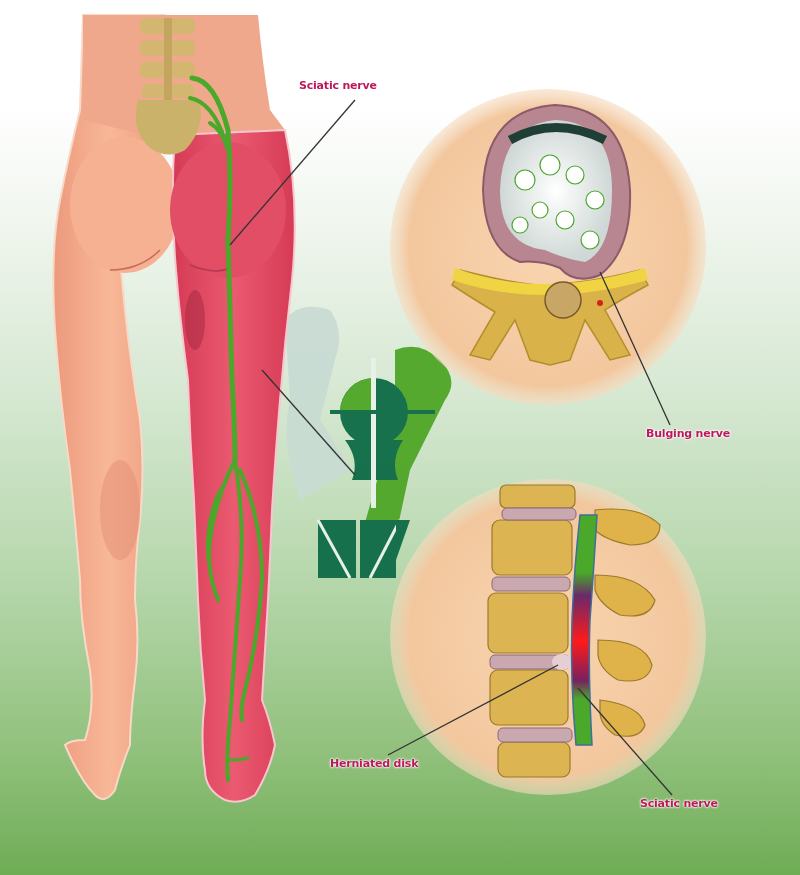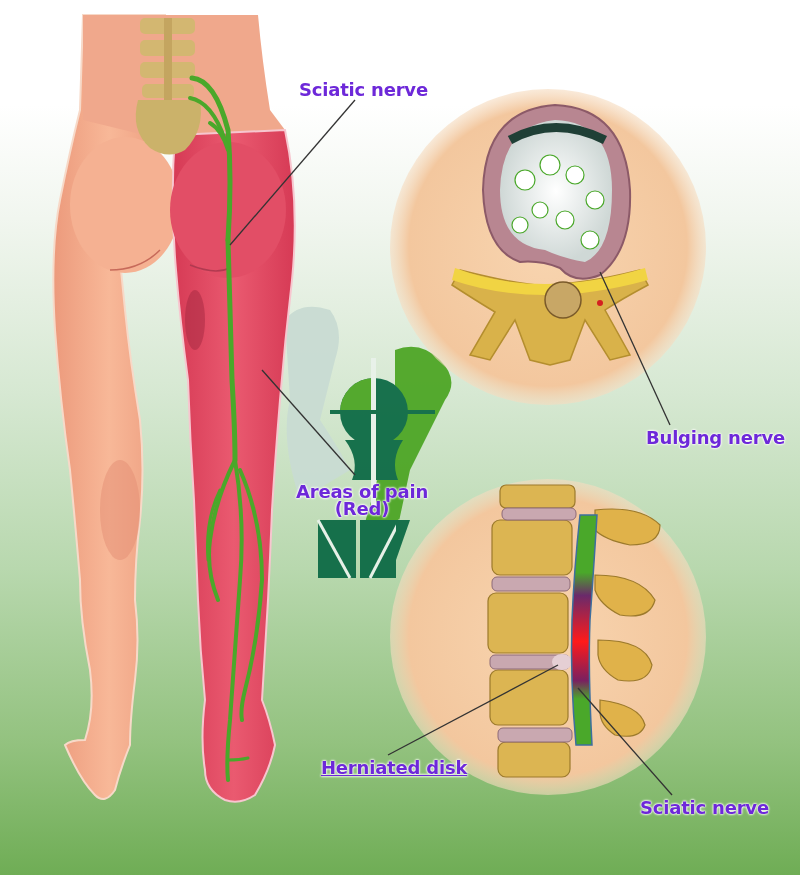--- a/index.html
+++ b/index.html
@@ -1,26 +1,26 @@
 <!DOCTYPE html>
 <html><head>
 <meta charset="utf-8">
 <style>
   html, body { margin:0; padding:0; }
   body { width:800px; height:875px; overflow:hidden; position:relative;
     background: linear-gradient(to bottom, #ffffff 0%, #ffffff 12%, #f1f6ef 25%, #d6e8d2 45%, #b8d8ae 65%, #93c27f 85%, #6fad55 100%);
     font-family: "DejaVu Sans", sans-serif; }
   .stage { position:absolute; left:0; top:0; width:800px; height:875px; }
-  .label { position:absolute; font-family:"DejaVu Sans", sans-serif; font-weight:bold; font-size:18px; color:#6d28d9;
+  .label { position:absolute; font-family:"DejaVu Sans", sans-serif; font-weight:bold; font-size:11px; color:#be185d;
     text-shadow: 0 0 2px #fff, 0 0 2px #fff, 0 0 3px #fff; white-space:nowrap; letter-spacing:-0.2px; }
   .label.center { text-align:center; }
   #lbl-sciatic-top { left:299px; top:79px; }
   #lbl-bulging { left:646px; top:427px; }
   #lbl-areas { left:296px; top:483px; text-align:center; line-height:17px; }
-  #lbl-herniated { left:321px; top:757px;text-decoration:underline; }
+  #lbl-herniated { left:330px; top:757px; }
   #lbl-sciatic-bottom { left:640px; top:797px; }
 </style>
 </head>
 <body>
 
 <div class="stage">
 <svg width="800" height="875" viewBox="0 0 800 875" xmlns="http://www.w3.org/2000/svg">
   <defs>
     <radialGradient id="insetBg" cx="50%" cy="50%" r="50%">
       <stop offset="0%" stop-color="#f8d5b0"></stop>
@@ -162,19 +162,15 @@
     <path d="M355 100 L230 245"></path>
     <path d="M600 272 L670 425"></path>
     <path d="M262 370 L355 475"></path>
     <path d="M558 665 L388 755"></path>
     <path d="M578 688 L672 795"></path>
   </g>
 </svg>
 
   <div class="label" id="lbl-sciatic-top">Sciatic nerve</div>
   <div class="label" id="lbl-bulging">Bulging nerve</div>
-  <div class="label center" id="lbl-areas">
-    <div>Areas of pain</div>
-    <div>(Red)</div>
-  </div>
   <div class="label" id="lbl-herniated">Herniated disk</div>
   <div class="label" id="lbl-sciatic-bottom">Sciatic nerve</div>
 </div>
 
 </body></html>

